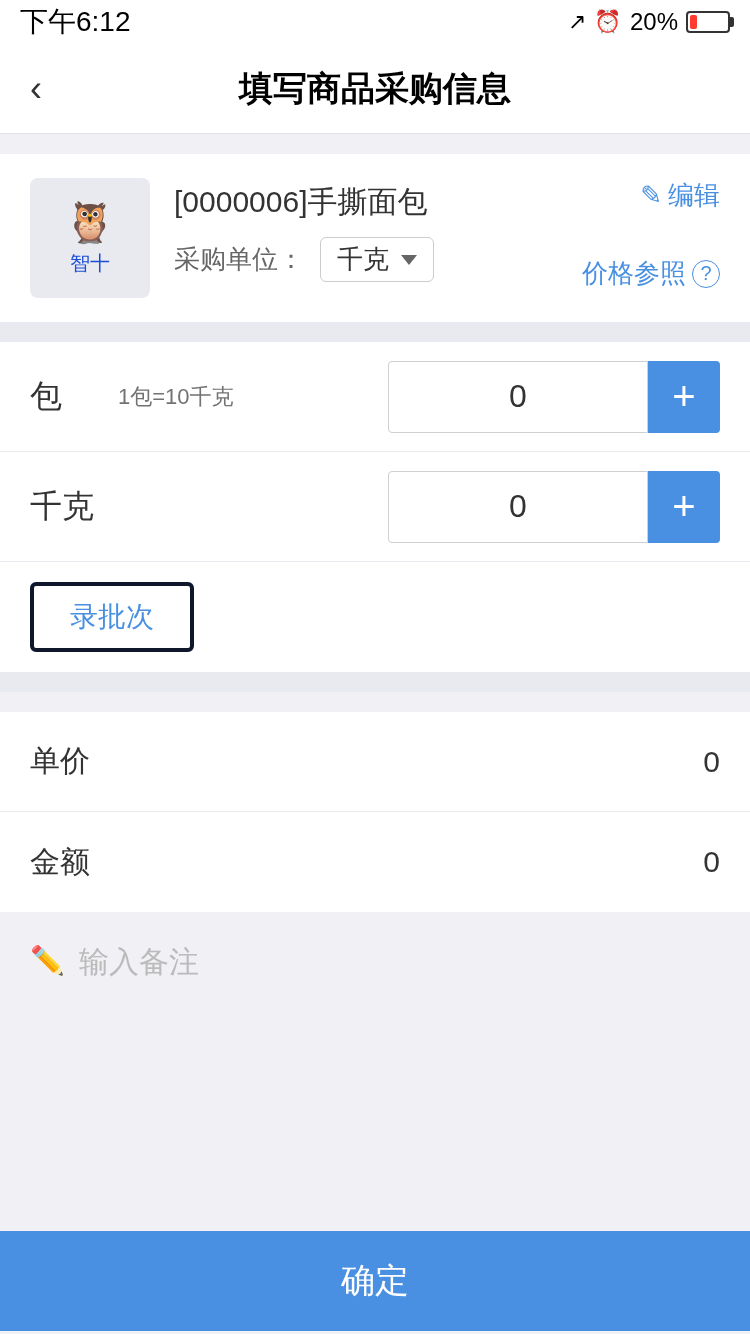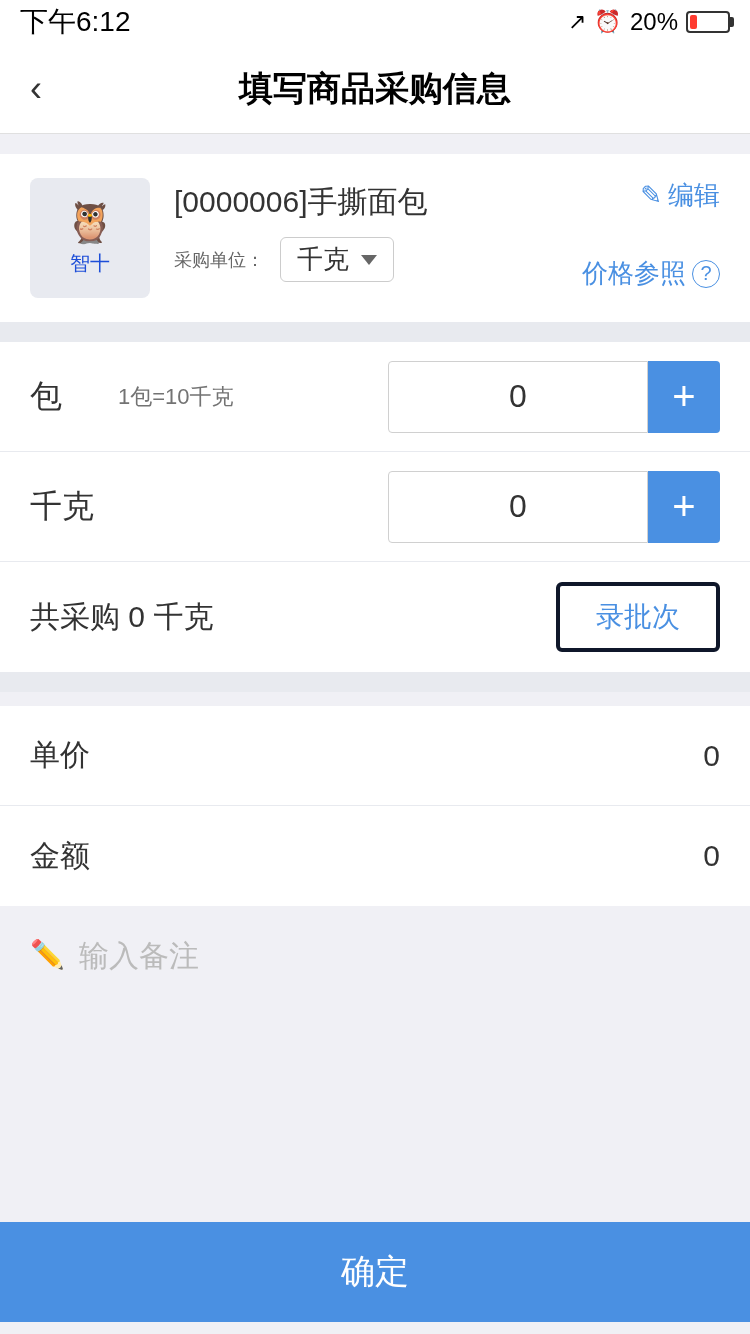--- a/index.html
+++ b/index.html
@@ -118,21 +118,21 @@
       color: #333;
       font-weight: 500;
       margin-bottom: 14px;
     }
     .product-unit-row {
       display: flex;
       align-items: center;
       gap: 16px;
     }
     .product-unit-label {
-      font-size: 18px;
+      font-size: 26px;
       color: #666;
     }
     .unit-select {
       border: 1px solid #ccc;
       border-radius: 6px;
       padding: 4px 16px;
       font-size: 26px;
       color: #333;
       background: #fff;
       display: flex;
@@ -234,21 +234,21 @@
       padding: 12px 36px;
       font-size: 28px;
       color: #4a90e2;
       background: #fff;
       cursor: pointer;
     }
 
     
     .price-section {
       background: #fff;
-      margin-top: 14px;
+      margin-top: 20px;
       text-align: right;
     }
     .price-row {
       display: flex;
       align-items: center;
       justify-content: space-between;
       padding: 0 30px;
       height: 100px;
       border-bottom: 1px solid #e8eaef;
     }
@@ -280,21 +280,21 @@
       margin-top: 2px;
     }
     .notes-placeholder {
       font-size: 30px;
       color: #bbb;
     }
 
     
     .confirm-btn {
       position: fixed;
-      bottom: 12px;
+      bottom: 3px;
       left: 0;
       width: 750px;
       height: 100px;
       background: #4a90e2;
       display: flex;
       align-items: center;
       justify-content: center;
       font-size: 34px;
       color: #fff;
       font-weight: 500;
@@ -374,27 +374,20 @@
     <span class="input-row-label">千克</span>
     <span class="input-row-sublabel"></span>
     <div class="input-row-right">
       <div class="number-input">0</div>
       <div class="plus-btn">+</div>
     </div>
   </div>
 </div>
 
 <div class="total-row">
-  <div>
-    <span>共采购</span>
-    <span> </span>
-    <span>0</span>
-    <span> </span>
-    <span>千克</span>
-  </div>
   <div class="record-btn">录批次</div>
 </div>
 
 <div class="section-divider"></div>
 
 <div class="price-section">
   <div class="price-row">
     <span class="price-label">单价</span>
     <span class="price-value">0</span>
   </div>

